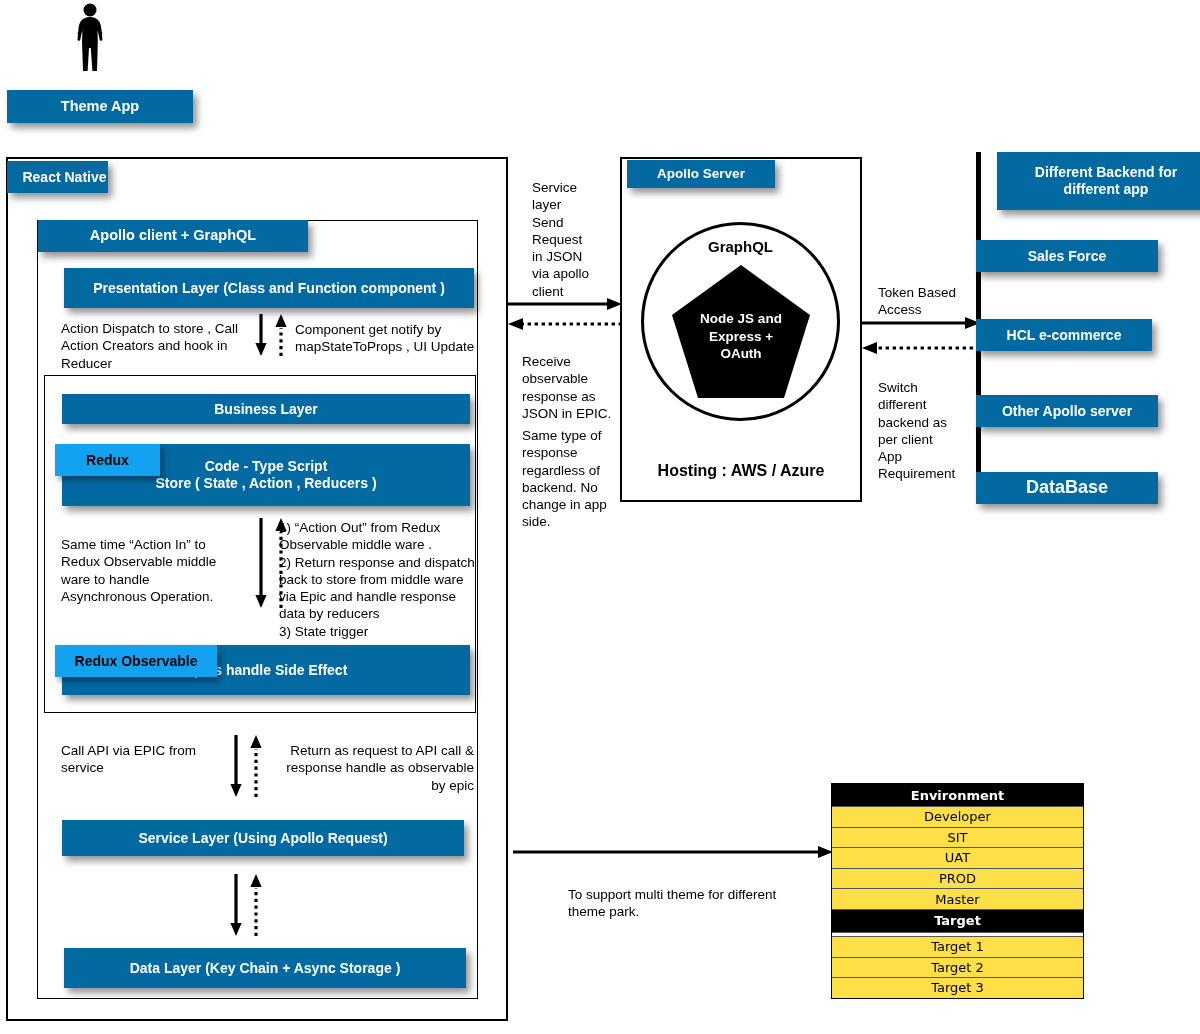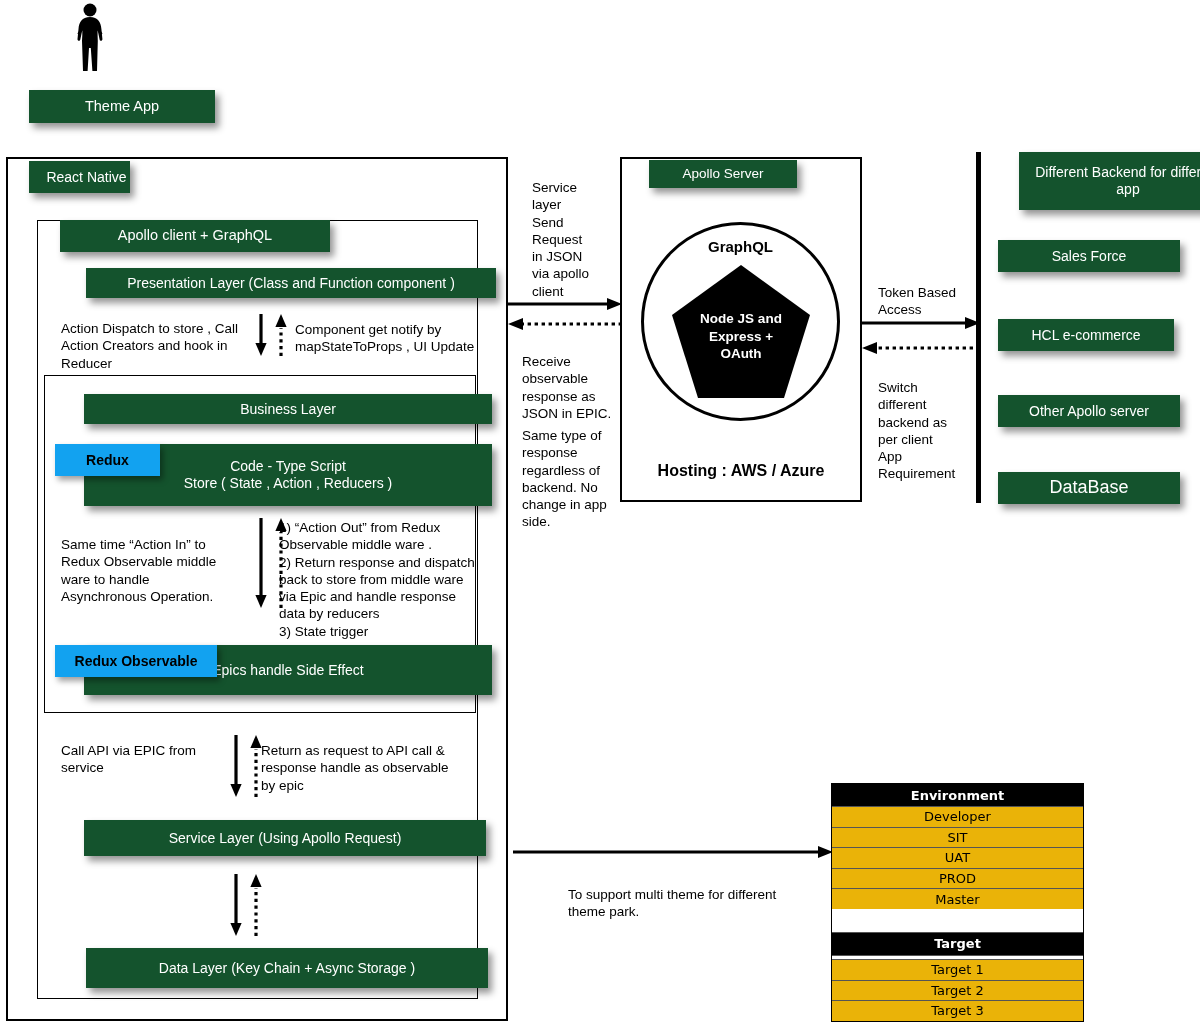--- a/index.html
+++ b/index.html
@@ -6,25 +6,24 @@
   body{
     width:1200px;height:1034px;position:relative;overflow:hidden;
     font-family:"Liberation Sans","DejaVu Sans",sans-serif;
     color:#000;
     -webkit-font-smoothing:antialiased;
   }
   .abs{position:absolute;box-sizing:border-box;}
 
   
   .blk{
-    background:#14532d;color:#fff;font-weight:normal;
+    background:#0369a1;color:#fff;font-weight:bold;
     display:flex;align-items:center;justify-content:center;
     text-align:center;line-height:1.2;
     box-shadow:4px 5px 7px rgba(0,0,0,0.42);
-    margin-left:22px;
   }
   .blk.left{justify-content:center;padding-left:14px;}
   .noshadow{box-shadow:none;}
 
   
   .outline{border:2px solid #000;background:#fff;}
   .outline-thin{border:1.5px solid #000;background:#fff;}
 
   
   .ann{
@@ -41,21 +40,21 @@
   svg.arrow{position:absolute;overflow:visible;}
 
   
   .envtable{
     position:absolute;border:1.5px solid #000;background:#fff;
     font-family:"DejaVu Sans","Liberation Sans",sans-serif;
   }
   .envrow{
     border-top:1.5px solid #555;
     display:flex;align-items:center;justify-content:center;
-    font-size:13px;height:19.6px;background:#eab308;color:#000;
+    font-size:13px;height:19.6px;background:#fde047;color:#000;
   }
   .envrow:first-child{border-top:none;}
   .envrow.hdr{background:#000;color:#fff;font-weight:bold;}
   .envgap{height:3px;background:#fff;border-top:1.5px solid #555;}
 </style>
 </head>
 <body>
 
 <svg class="abs" style="left:70px;top:2px;width:40px;height:70px;" viewBox="0 0 40 70">
   <circle cx="20" cy="8" r="6.5" fill="#000"></circle>
@@ -76,21 +75,21 @@
 <div class="abs blk left" style="left:7px;top:161px;width:101px;height:32px;font-size:14px;">
   <span>React Native</span>
 </div>
 
 <div class="abs outline-thin" style="left:37px;top:220px;width:441px;height:779px;"></div>
 
 <div class="abs blk" style="left:38px;top:220px;width:270px;height:32px;font-size:14.5px;">
   <span>Apollo client + GraphQL</span>
 </div>
 
-<div class="abs blk" style="left:64px;top:268px;width:410px;height:30px;font-size:14px;">
+<div class="abs blk" style="left:64px;top:268px;width:410px;height:40px;font-size:14px;">
   <span>Presentation Layer (Class and Function component )</span>
 </div>
 
 <div class="abs ann" style="left:61px;top:320px;width:190px;">Action Dispatch to store , Call
 Action Creators and hook in
 Reducer</div>
 <div class="abs ann" style="left:295px;top:321px;width:200px;">Component get notify by
 mapStateToProps , UI Update</div>
 
 <svg class="arrow" style="left:254px;top:314px;width:18px;height:42px;" viewBox="0 0 18 42">
@@ -140,21 +139,21 @@
 
 <div class="abs blk" style="left:62px;top:645px;width:408px;height:50px;font-size:14px;">
   <span>Epics handle Side Effect</span>
 </div>
 <div class="abs blue" style="left:55px;top:645px;width:162px;height:32px;font-size:14px;text-align:center;">
   <span>Redux Observable</span>
 </div>
 
 <div class="abs ann" style="left:61px;top:742px;width:180px;">Call API via EPIC  from
 service</div>
-<div class="abs ann" style="left:261px;top:742px;width:200px;">Return as request to API call &amp;
+<div class="abs ann" style="left:274px;top:742px;width:200px;text-align:right;">Return as request to API call &amp;
 response handle as observable
 by epic</div>
 
 <svg class="arrow" style="left:229px;top:735px;width:18px;height:62px;" viewBox="0 0 18 62">
   <line x1="7" y1="0" x2="7" y2="50" stroke="#000" stroke-width="3.2"></line>
   <polygon points="7,62 1.4,49 12.6,49" fill="#000"></polygon>
 </svg>
 <svg class="arrow" style="left:249px;top:735px;width:18px;height:62px;" viewBox="0 0 18 62">
   <line x1="7" y1="62" x2="7" y2="14" stroke="#000" stroke-width="3.2" stroke-dasharray="3.2,3.6"></line>
   <polygon points="7,0 1.4,13 12.6,13" fill="#000"></polygon>
@@ -267,18 +266,18 @@
 <div class="abs ann" style="left:568px;top:886px;width:260px;">To support multi theme for different
 theme park.</div>
 
 <div class="envtable" style="left:831px;top:783px;width:251px;">
   <div class="envrow hdr" style="height:22px;">Environment</div>
   <div class="envrow">Developer</div>
   <div class="envrow">SIT</div>
   <div class="envrow">UAT</div>
   <div class="envrow">PROD</div>
   <div class="envrow">Master</div>
-  <div class="envrow hdr" style="height:22px;margin-top:23px;">Target</div>
+  <div class="envrow hdr" style="height:22px;">Target</div>
   <div class="envgap"></div>
   <div class="envrow">Target 1</div>
   <div class="envrow">Target 2</div>
   <div class="envrow">Target 3</div>
 </div>
 
 </body></html>

